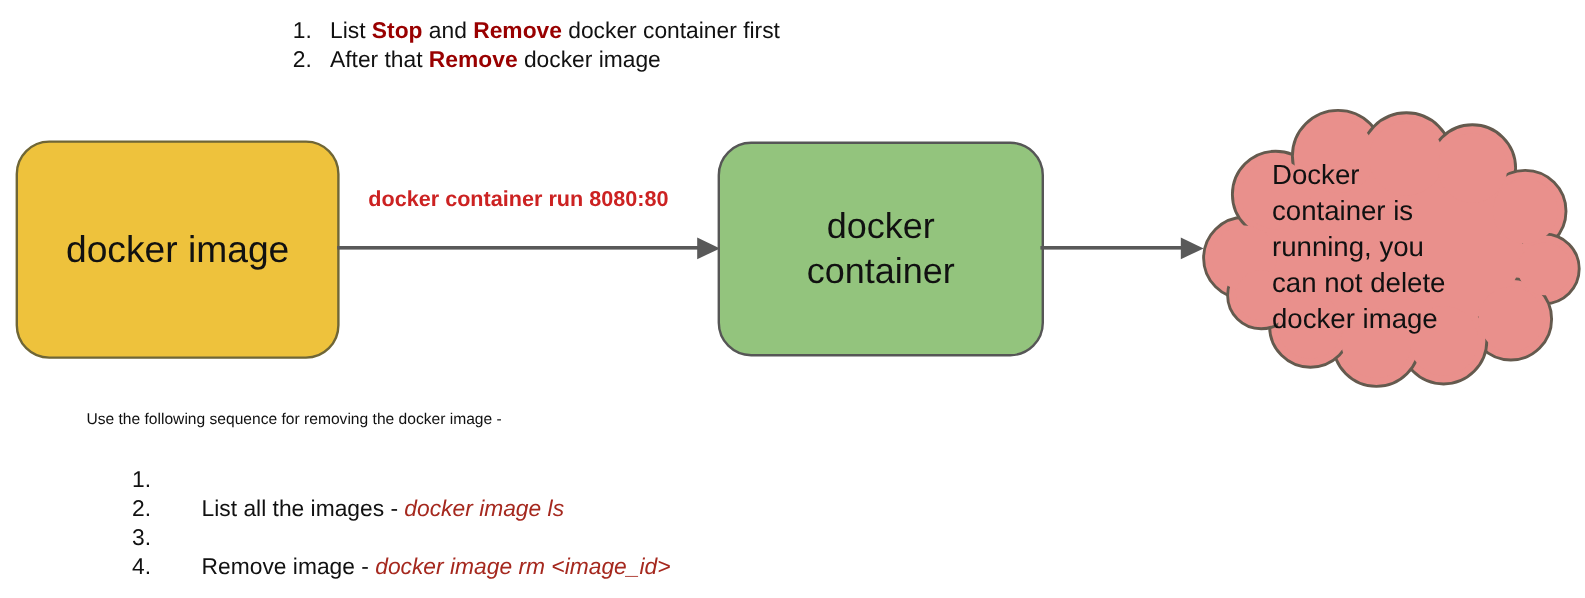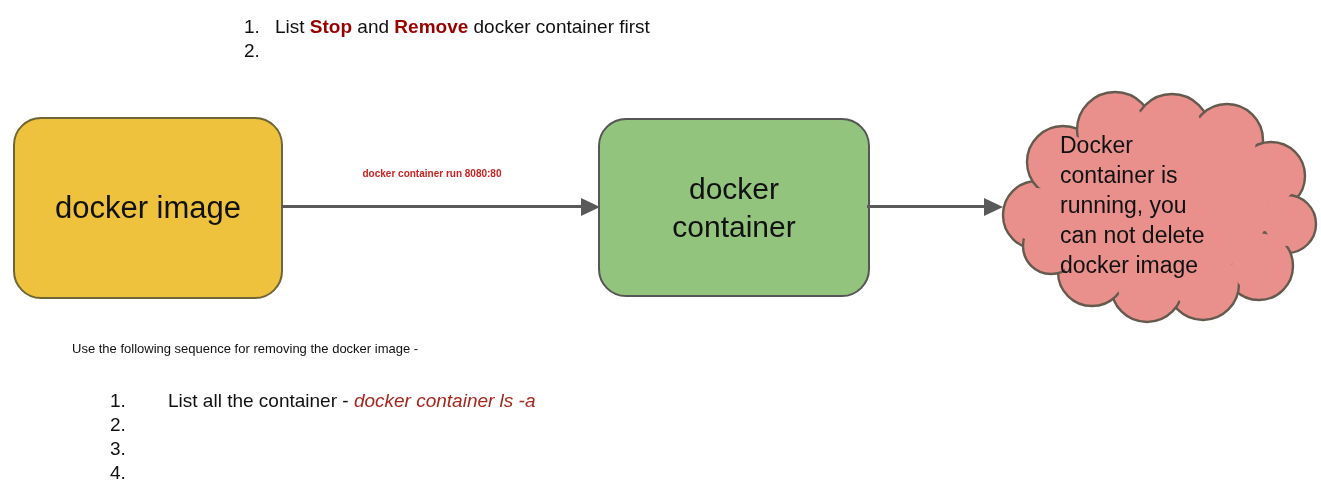--- a/index.html
+++ b/index.html
@@ -44,22 +44,22 @@
     position: absolute; width: 0; height: 0;
     border-top: 9px solid transparent;
     border-bottom: 9px solid transparent;
     border-left: 19px solid #595959;
   }
   .arrow1-line { left: 281px; top: 205px; width: 302px; }
   .arrow1-head { left: 581px; top: 198px; }
   .arrow2-line { left: 867px; top: 205px; width: 118px; }
   .arrow2-head { left: 984px; top: 198px; }
   .arrow1-label {
-    position: absolute; left: 296px; top: 168px; width: 272px;
-    text-align: center; font-size: 10px; font-weight: bold; color: #cc2222;
+    position: absolute; left: 296px; top: 156px; width: 272px;
+    text-align: center; font-size: 18px; font-weight: bold; color: #cc2222;
   }
 
   
   .cloud-svg { position: absolute; left: 997px; top: 88px; }
   .cloud-text {
     position: absolute; left: 1060px; top: 130px; width: 180px;
     font-size: 23px; line-height: 30px; white-space: pre-line; color: #111;
   }
 
   
@@ -74,20 +74,21 @@
 
 <div id="canvas">
 
   <div class="top-notes">
     <div class="note-line">
       <span class="note-marker">1.</span>
       <span><span>List </span><span class="seg-em">Stop</span><span> and </span><span class="seg-em">Remove</span><span> docker container first</span></span>
     </div>
     <div class="note-line">
       <span class="note-marker">2.</span>
+      <span><span>After that </span><span class="seg-em">Remove</span><span> docker image</span></span>
     </div>
   </div>
 
   <div class="flow-box image-box">
     <span>docker image</span>
   </div>
 
   <div class="arrow1-label">docker container run 8080:80</div>
   <div class="arrow-line arrow1-line"></div>
   <div class="arrow-head arrow1-head"></div>
@@ -134,26 +135,27 @@
   <div class="cloud-text">Docker
 container is
 running, you
 can not delete
 docker image</div>
 
   <div class="instructions-heading">Use the following sequence for removing the docker image -</div>
   <div class="steps">
     <div class="step-row">
       <span class="step-marker">1.</span>
-      <span><span>List all the container - </span><span class="seg-cmd">docker container ls -a</span></span>
     </div>
     <div class="step-row">
       <span class="step-marker">2.</span>
+      <span><span>List all the images - </span><span class="seg-cmd">docker image ls</span></span>
     </div>
     <div class="step-row">
       <span class="step-marker">3.</span>
     </div>
     <div class="step-row">
       <span class="step-marker">4.</span>
+      <span><span>Remove image - </span><span class="seg-cmd">docker image rm &lt;image_id&gt;</span></span>
     </div>
   </div>
 
 </div>
 
 </body></html>

